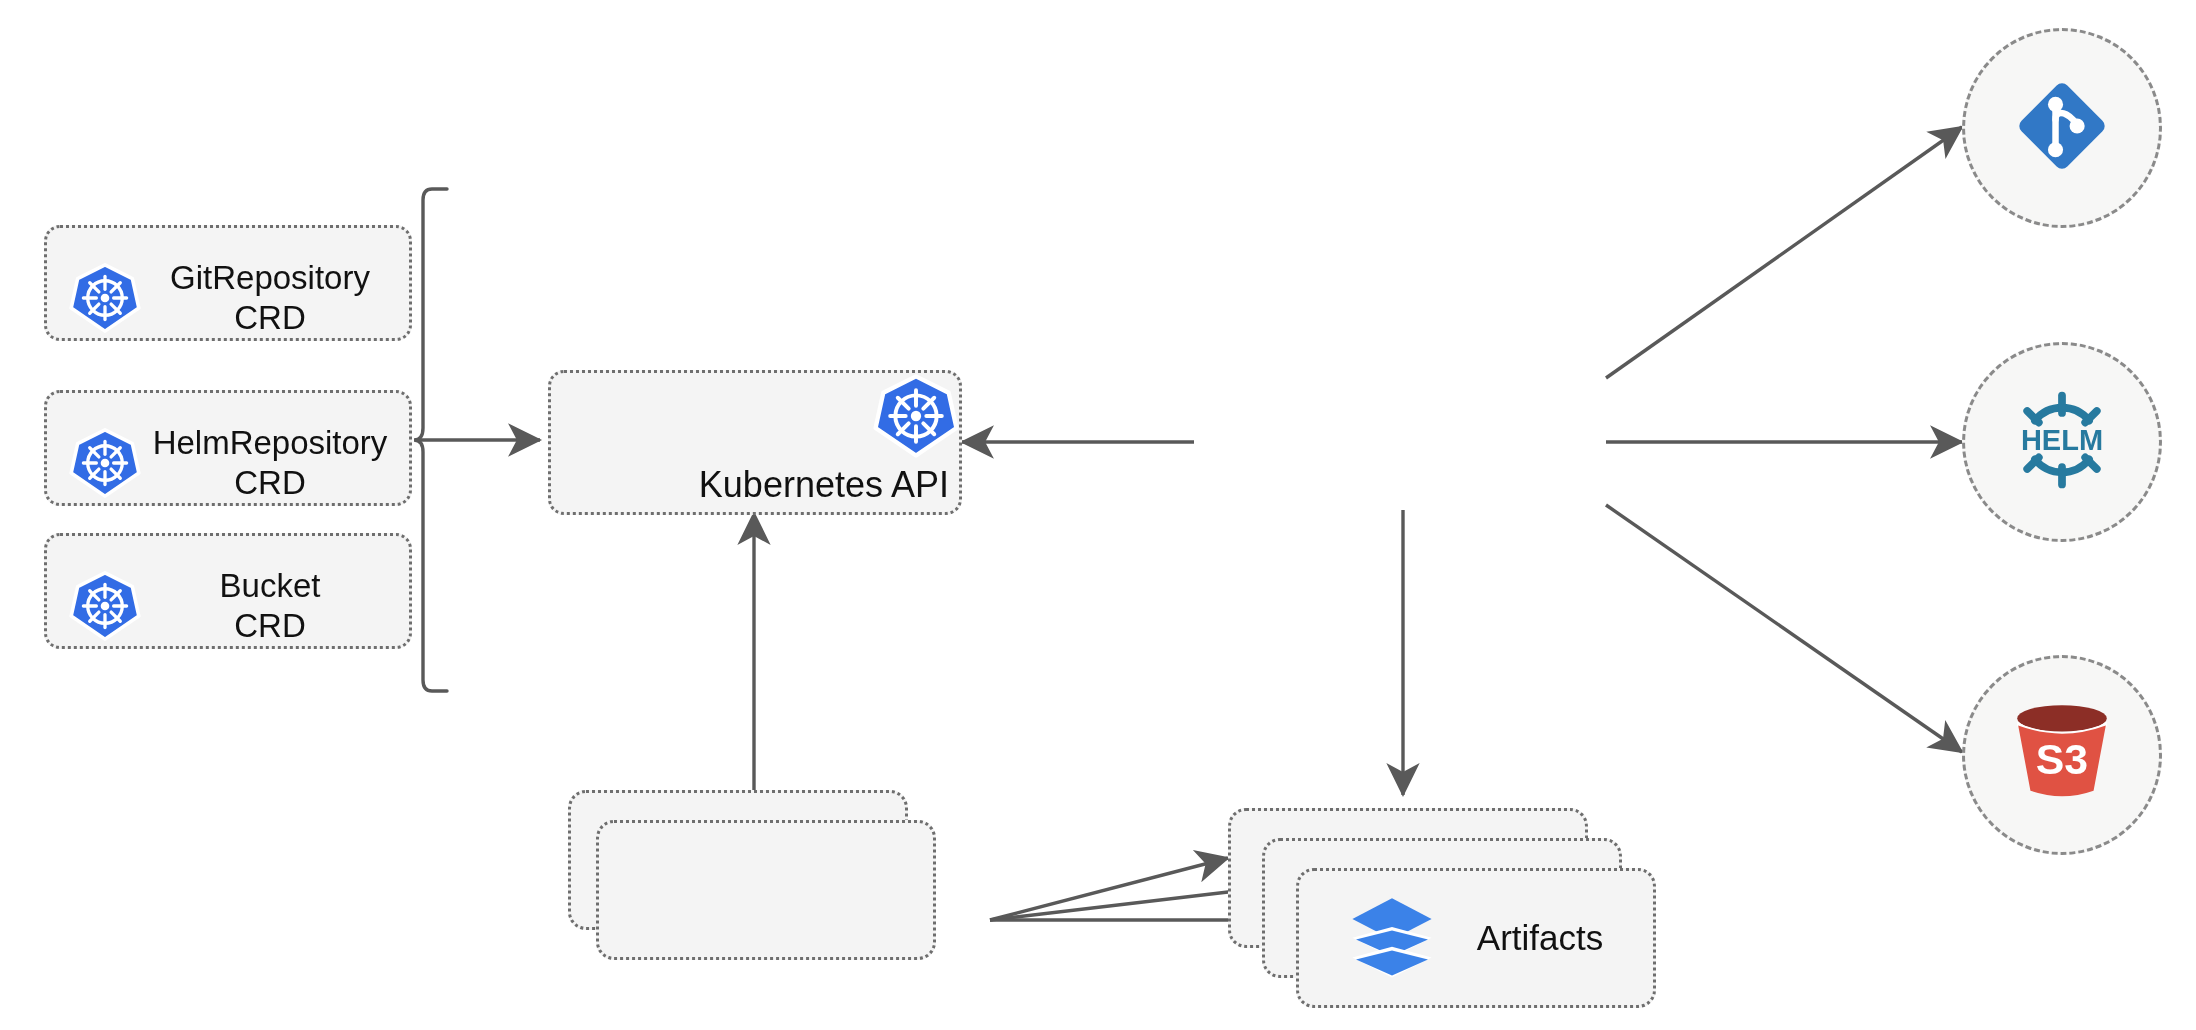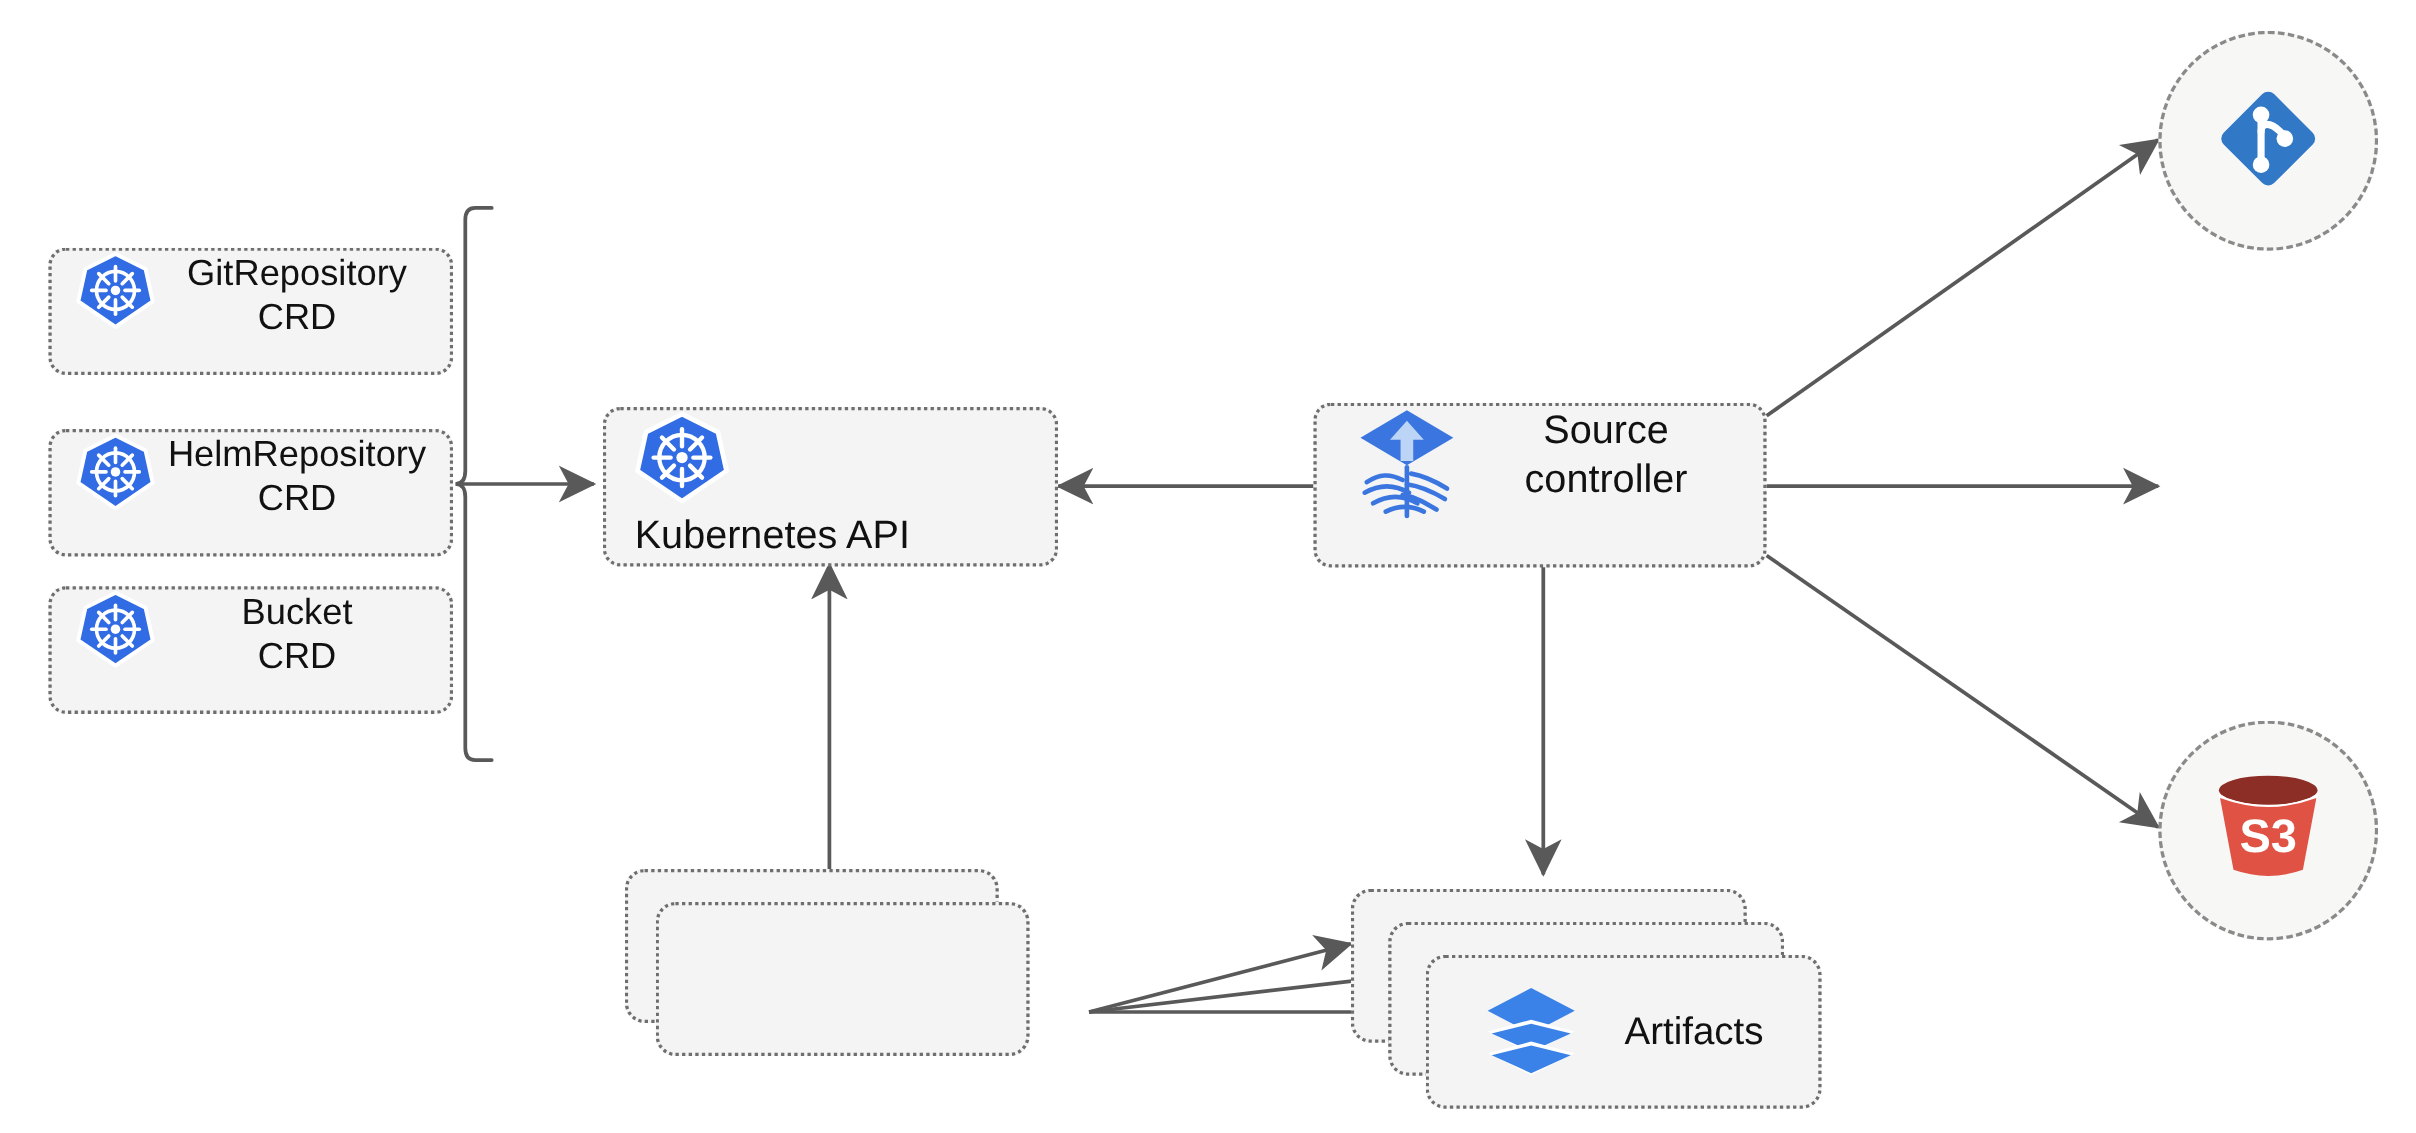--- a/index.html
+++ b/index.html
@@ -28,21 +28,21 @@
   }
 
   
   .node-box {
     position: absolute;
     box-sizing: border-box;
     background: #f4f4f4;
     border: 3px dotted #6e6e6e;
     border-radius: 16px;
     display: flex;
-    align-items: flex-start;
+    align-items: flex-end;
     justify-content: flex-start;
   }
   .node-label {
     font-size: 33px;
     color: #111111;
     line-height: 1.22;
     text-align: center;
     white-space: pre-line;
     flex: 1 1 auto;
     padding-right: 10px;
@@ -210,56 +210,53 @@
           <line x1="58.5" y1="58.5" x2="71.2" y2="71.2"></line>
           <line x1="71.2" y1="28.8" x2="58.5" y2="41.5"></line>
           <line x1="41.5" y1="58.5" x2="28.8" y2="71.2"></line>
         </g>
         <circle cx="50" cy="50" r="6" fill="#ffffff"></circle>
       </svg>
     </span>
     <span class="node-label" style="font-size:36px;">Kubernetes API</span>
   </div>
 
-  <div class="node-box" style="left:1194px; top:366px; width:412px; height:150px; padding-left:34px;">
-    <span class="node-icon">
-      <svg width="96" height="104" viewBox="0 0 100 108">
-        <polygon points="50,4 94,30 50,56 6,30" fill="#3b76e0"></polygon>
-        <path d="M50,14 L66,32 L56,32 L56,52 L44,52 L44,32 L34,32 Z" fill="#bcd4f6"></path>
-        <g fill="none" stroke="#3b76e0" stroke-width="4.4" stroke-linecap="round">
-          <path d="M12,72 C24,64 34,64 46,70"></path>
-          <path d="M10,82 C24,74 38,74 52,82"></path>
-          <path d="M18,92 C32,84 46,84 60,92"></path>
-          <path d="M30,100 C42,94 54,94 66,100"></path>
-          <path d="M54,64 C66,66 78,72 88,78"></path>
-          <path d="M50,74 C64,76 76,82 86,88"></path>
-          <path d="M46,84 C58,86 68,92 78,98"></path>
-          <path d="M50,58 L50,104"></path>
-        </g>
-      </svg>
-    </span>
-    <span class="node-label" style="font-size:36px;">Source
-controller</span>
-  </div>
 
   <div class="circle-node" style="left:1962px; top:28px;">
     <span class="node-icon">
       <svg width="108" height="108" viewBox="0 0 100 100">
         <rect x="20" y="20" width="60" height="60" rx="7" fill="#3178c6" transform="rotate(45 50 50)"></rect>
         <g stroke="#ffffff" stroke-width="6" fill="none" stroke-linecap="round">
           <line x1="44" y1="32" x2="44" y2="70"></line>
           <path d="M44,44 C44,36 52,36 60,44 L62,46"></path>
         </g>
         <circle cx="44" cy="30" r="7" fill="#ffffff"></circle>
         <circle cx="44" cy="72" r="7" fill="#ffffff"></circle>
         <circle cx="64" cy="50" r="7" fill="#ffffff"></circle>
       </svg>
     </span>
   </div>
 
+  <div class="circle-node" style="left:1962px; top:342px;">
+    <span class="node-icon">
+      <svg width="116" height="116" viewBox="0 0 120 120">
+        <g stroke="#277a9f" stroke-width="8" fill="none" stroke-linecap="round">
+          <path d="M32,40 A36,36 0 0 1 88,40"></path>
+          <path d="M32,80 A36,36 0 0 0 88,80"></path>
+          <line x1="60" y1="14" x2="60" y2="32"></line>
+          <line x1="60" y1="88" x2="60" y2="106"></line>
+          <line x1="24" y1="30" x2="36" y2="42"></line>
+          <line x1="84" y1="78" x2="96" y2="90"></line>
+          <line x1="96" y1="30" x2="84" y2="42"></line>
+          <line x1="36" y1="78" x2="24" y2="90"></line>
+        </g>
+        <text x="60" y="70" text-anchor="middle" font-family="Liberation Sans, sans-serif" font-size="30" font-weight="bold" fill="#277a9f">HELM</text>
+      </svg>
+    </span>
+  </div>
 
   <div class="circle-node" style="left:1962px; top:655px;">
     <span class="node-icon">
       <svg width="112" height="104" viewBox="0 0 110 102">
         <ellipse cx="55" cy="17" rx="44" ry="13" fill="#8c2e26"></ellipse>
         <path d="M11,20 L18,24 Q55,37 92,24 L99,20 L99,25 Q55,42 11,25 Z" fill="#ffffff"></path>
         <path d="M12,24 Q55,40 98,24 L86,88 Q55,99 24,88 Z" fill="#e05243"></path>
         <text x="55" y="72" text-anchor="middle" font-family="Liberation Sans, sans-serif" font-size="42" font-weight="bold" fill="#ffffff">S3</text>
       </svg>
     </span>

